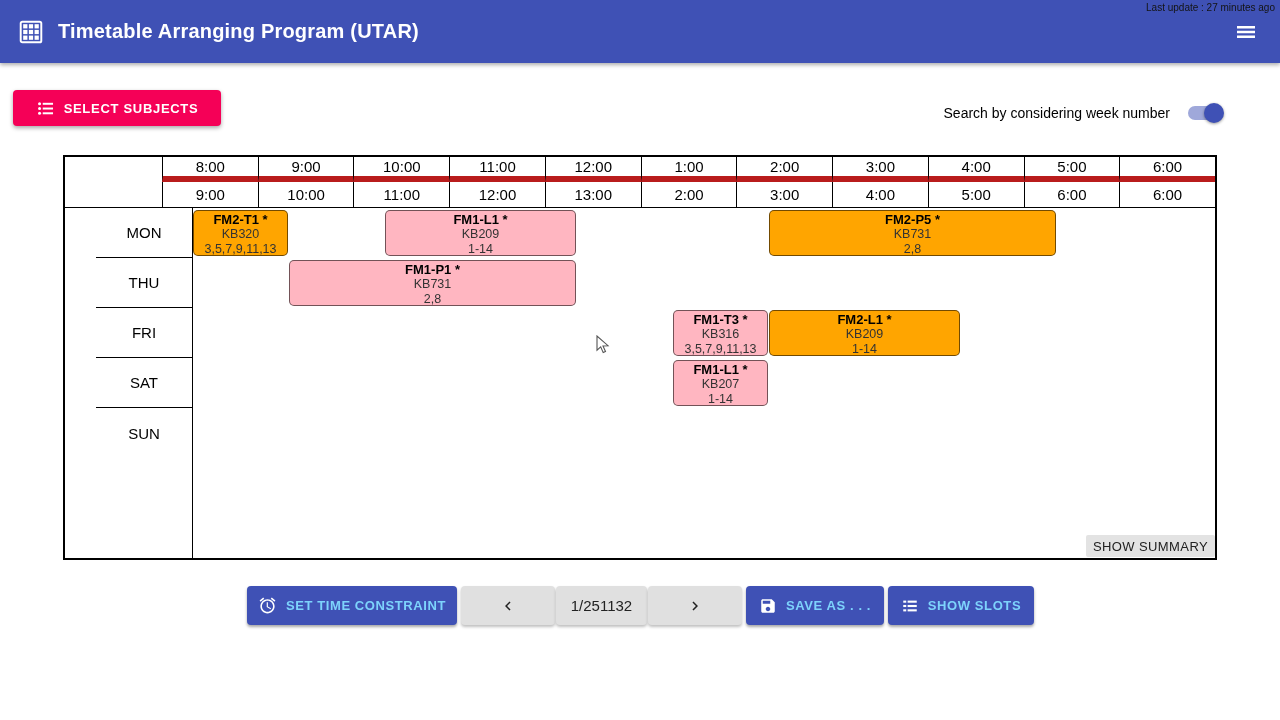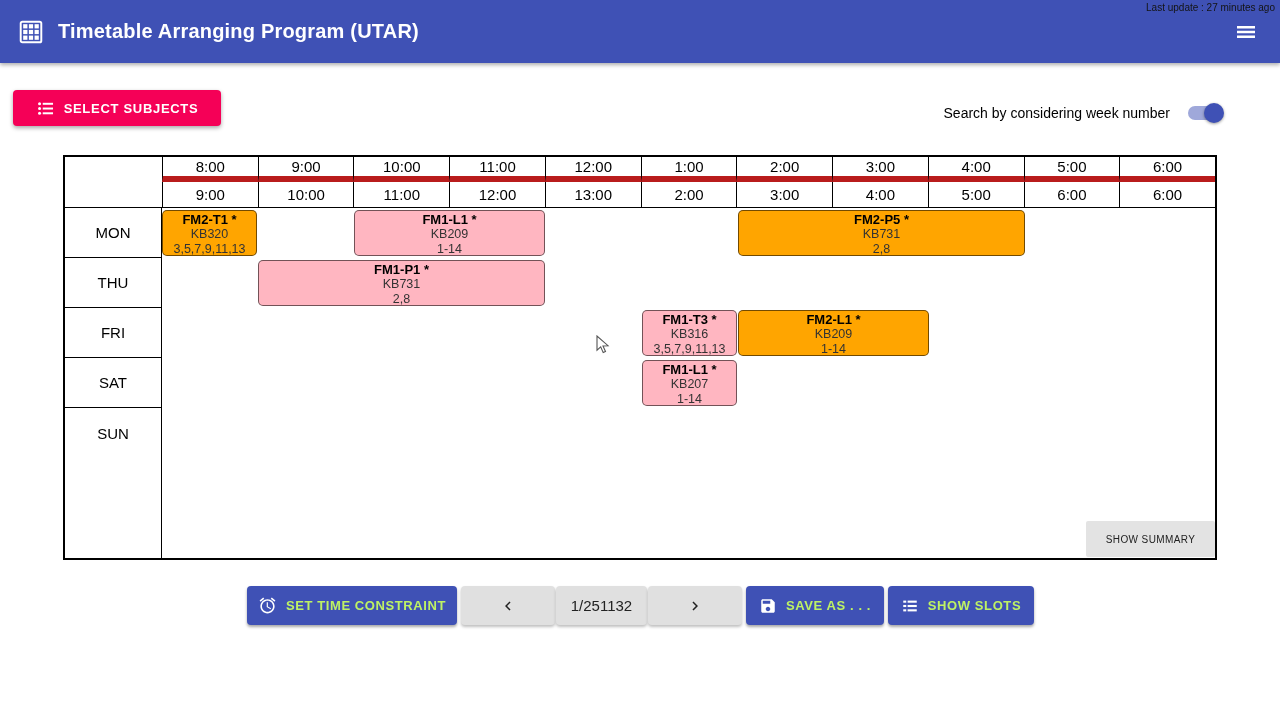--- a/index.html
+++ b/index.html
@@ -46,48 +46,48 @@
     position:absolute; left:63px; top:155px; width:1154px;
     border:2px solid #000; background:#fff;
   }
   .tt-header {
     display:grid; grid-template-columns:97px repeat(11,1fr);
     grid-template-rows:25px 25px; border-bottom:1px solid #000;
   }
   .corner { grid-row:1/3; grid-column:1; }
   .hc { border-left:1px solid #000; display:flex; align-items:center; justify-content:center; font-size:15px; }
   .hc.r1 { border-bottom:6px solid #b91c1c; }
-  .tt-body { display:flex; height:350px; }
+  .tt-body { display:flex; height:350px;padding-left:31px; }
   .day-col { width:97px; border-right:1px solid #000; }
   .day-cell { height:50px; border-bottom:1px solid #000; display:flex; align-items:center; justify-content:center; font-size:15px; }
   .day-cell:last-child { border-bottom:none; }
   .slot-area { flex:1; position:relative; }
 
   .block {
     position:absolute; height:46px; border:1px solid rgba(0,0,0,.55); border-radius:5px;
     text-align:center; padding-top:1px; overflow:hidden; cursor:pointer;
   }
   .block .b-title { font-size:13px; font-weight:bold; line-height:15px; color:#000; }
   .block .b-room, .block .b-weeks { font-size:12.5px; color:#333; line-height:14.5px; }
   .block.orange { background:var(--block-orange,#ffa500); }
   .block.pink   { background:var(--block-pink,#ffb6c1); }
 
   .show-summary {
-    position:absolute; right:0; bottom:1px; width:129px; height:36px;
+    position:absolute; right:0; bottom:1px; width:129px; height:22px;
     background:#e3e3e3; border:none; border-radius:2px;
-    font-family:inherit; font-size:10px; color:#222; letter-spacing:.4px; cursor:pointer;
+    font-family:inherit; font-size:13px; color:#222; letter-spacing:.4px; cursor:pointer;
   }
 
   
   .btn-blue, .btn-gray {
     position:absolute; top:586px; height:39px; border:none; border-radius:4px;
     display:flex; align-items:center; justify-content:center; cursor:pointer; font-family:inherit;
   }
   .btn-blue {
-    background:var(--primary,#3f51b5); color:#bef264; font-weight:bold; font-size:13px;
+    background:var(--primary,#3f51b5); color:#7dd3fc; font-weight:bold; font-size:13px;
     letter-spacing:.6px; gap:9px; box-shadow:0 2px 3px rgba(0,0,0,.35);
   }
   .btn-gray {
     background:var(--btn-gray,#e0e0e0); color:#222; font-size:15px;
     box-shadow:0 2px 3px rgba(0,0,0,.25);
   }
   #btn-time  { left:247px; width:210px; }
   #pg-prev   { left:461px; width:94px; }
   #pg-num    { left:556px; width:91px; }
   #pg-next   { left:648px; width:94px; }

